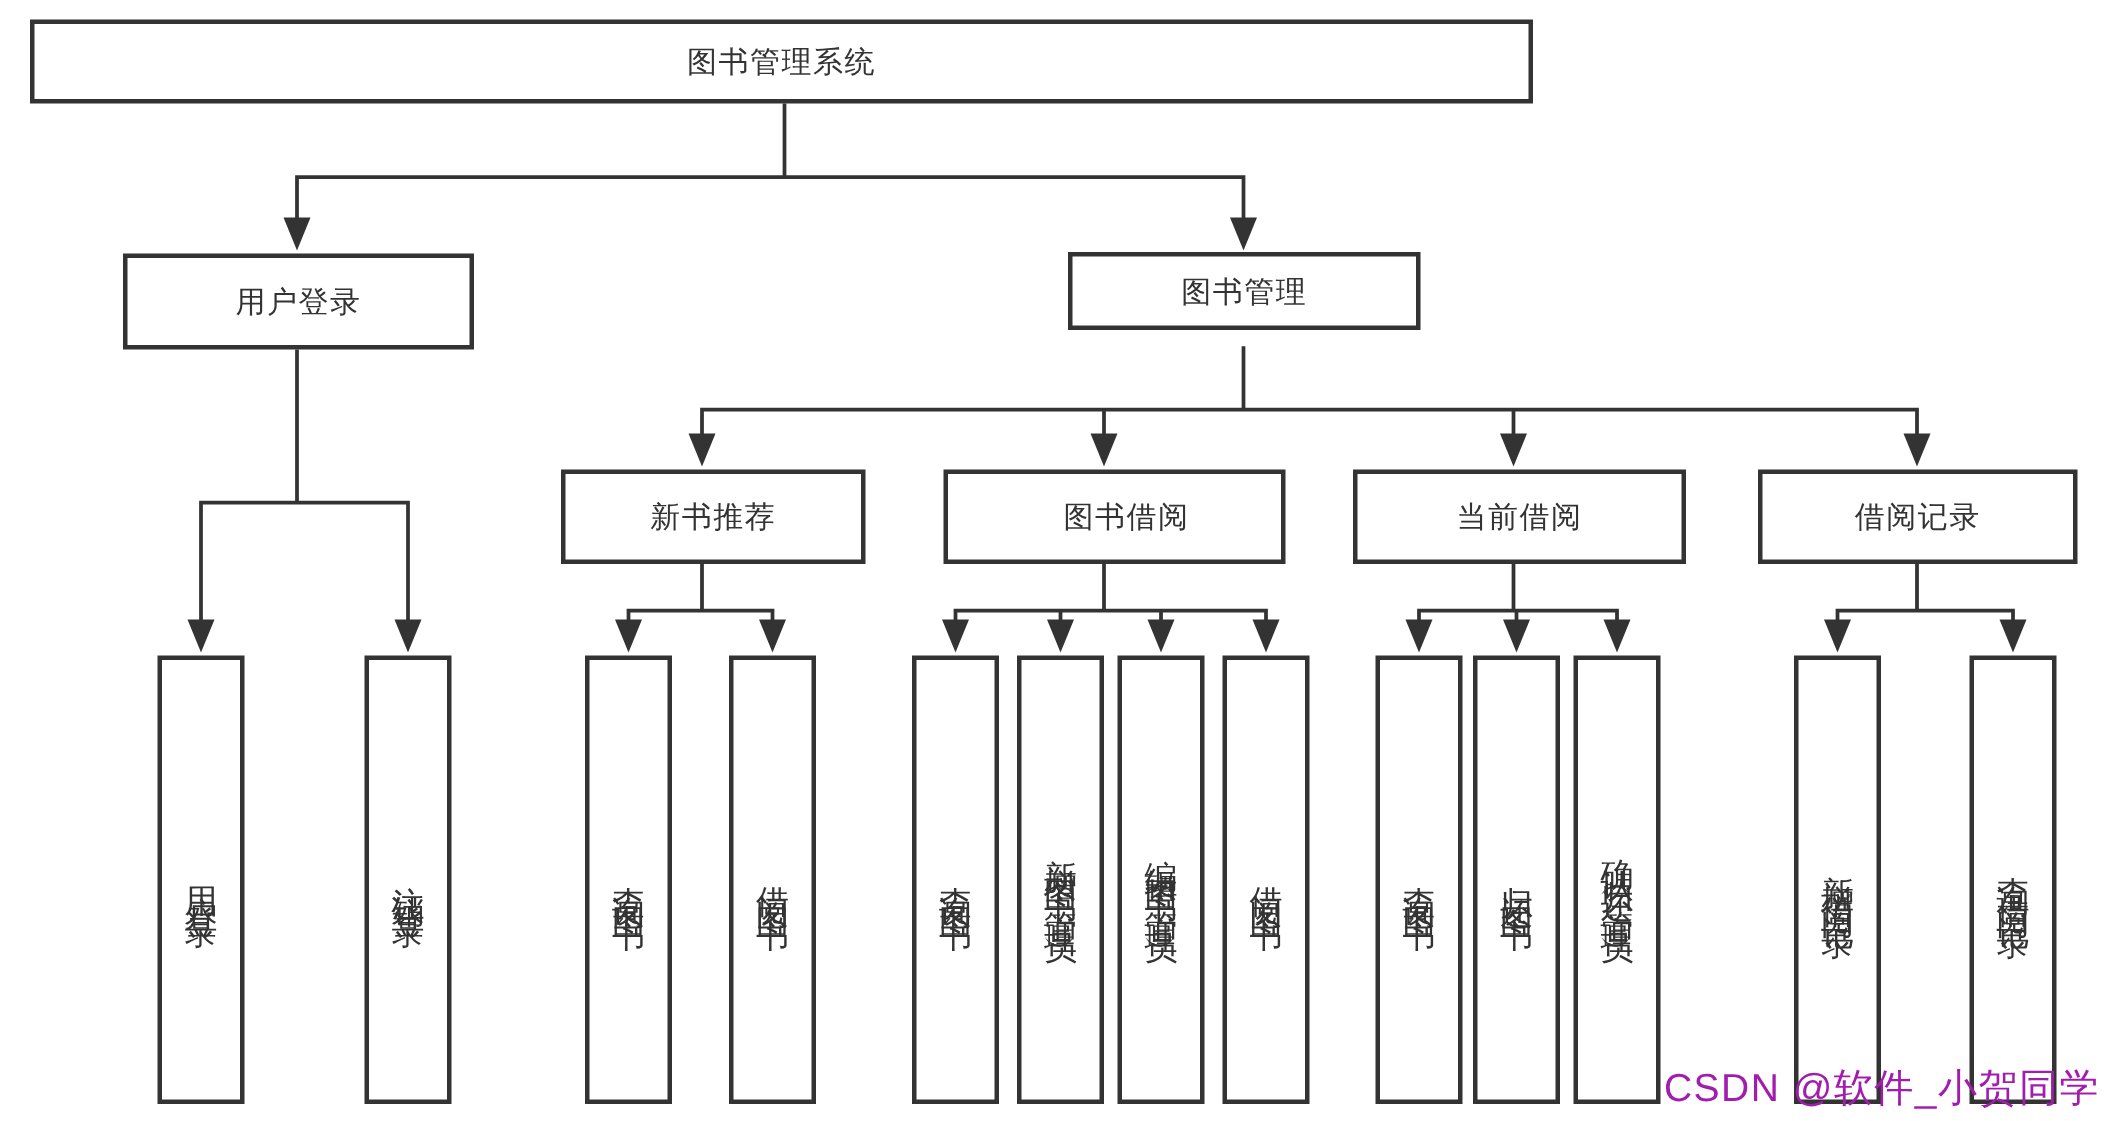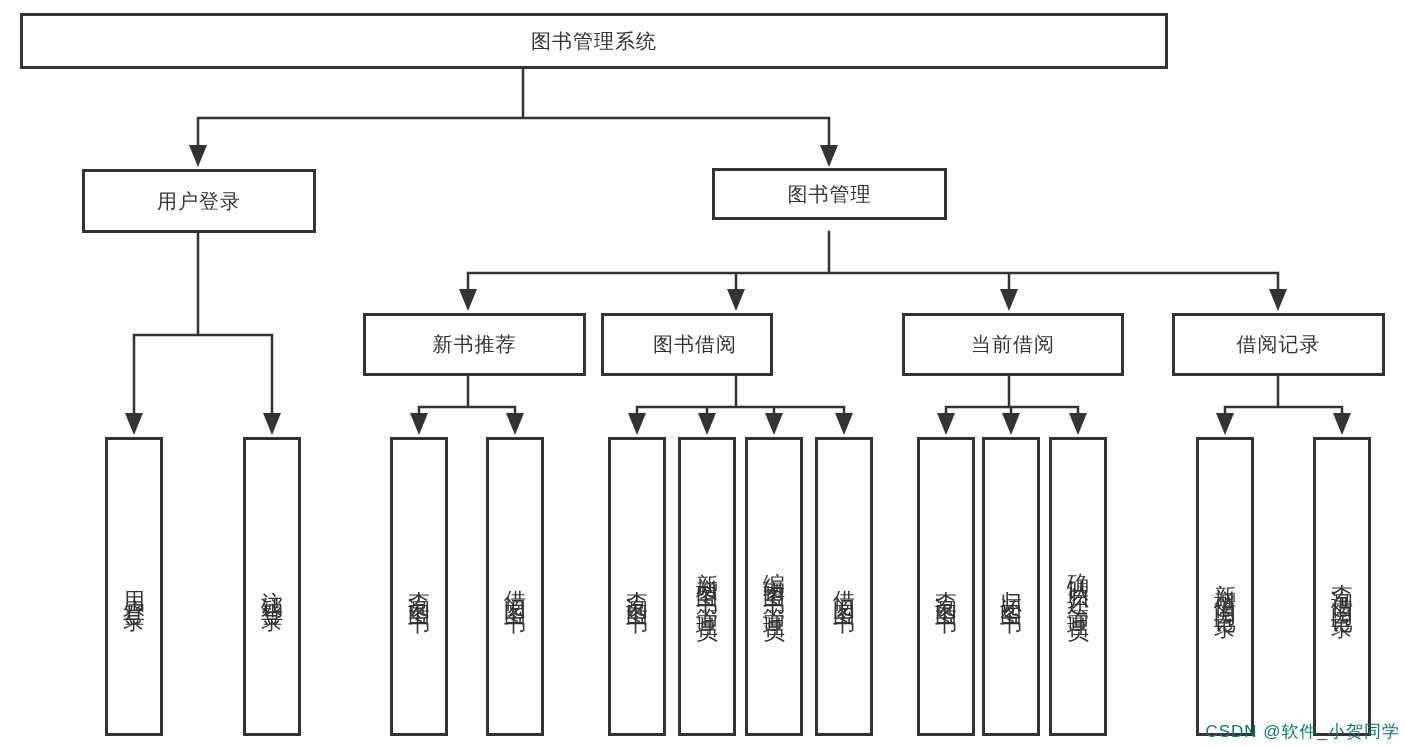--- a/index.html
+++ b/index.html
@@ -36,22 +36,22 @@
     writing-mode: vertical-rl;
     text-orientation: mixed;
     font-size: 22px;
     letter-spacing: 7px;
     line-height: 1;
   }
   .watermark {
     position: absolute;
     right: 5px;
     bottom: 4px;
-    font-size: 17px;
-    color: #0f766e;
+    font-size: 26px;
+    color: #a21caf;
     letter-spacing: 1px;
     z-index: 3;
     white-space: nowrap;
   }
 </style>
 </head>
 <body>
 
 <div class="canvas">
 
@@ -88,27 +88,27 @@
       <polygon points="765,413 783,413 774,435"></polygon>
       <polygon points="835,413 853,413 844,435"></polygon>
       <polygon points="937,413 955,413 946,435"></polygon>
       <polygon points="1002,413 1020,413 1011,435"></polygon>
       <polygon points="1069,413 1087,413 1078,435"></polygon>
       <polygon points="1216,413 1234,413 1225,435"></polygon>
       <polygon points="1333,413 1351,413 1342,435"></polygon>
     </g>
   </svg>
 
-  <div class="node h" style="left:20px; top:13px; width:1148px; height:56px;">图书管理系统</div>
+  <div class="node h" style="left:20px; top:13px; width:1002px; height:56px;">图书管理系统</div>
 
   <div class="node h" style="left:82px; top:169px; width:234px; height:64px;">用户登录</div>
   <div class="node h" style="left:712px; top:168px; width:235px; height:52px;">图书管理</div>
 
-  <div class="node h" style="left:363px; top:313px; width:223px; height:63px;">新书推荐</div>
-  <div class="node h" style="left:601px; top:313px; width:172px; height:63px;padding-left:16px;">图书借阅</div>
+  <div class="node h" style="left:374px; top:313px; width:203px; height:63px;">新书推荐</div>
+  <div class="node h" style="left:629px; top:313px; width:228px; height:63px;padding-left:16px;">图书借阅</div>
   <div class="node h" style="left:902px; top:313px; width:222px; height:63px;">当前借阅</div>
   <div class="node h" style="left:1172px; top:313px; width:213px; height:63px;">借阅记录</div>
 
   <div class="node v" style="left:105px; top:437px; width:58px; height:299px;">用户登录</div>
   <div class="node v" style="left:243px; top:437px; width:58px; height:299px;">注销登录</div>
 
   <div class="node v" style="left:390px; top:437px; width:58px; height:299px;">查询图书</div>
   <div class="node v" style="left:486px; top:437px; width:58px; height:299px;">借阅图书</div>
 
   <div class="node v" style="left:608px; top:437px; width:58px; height:299px;">查询图书</div>

